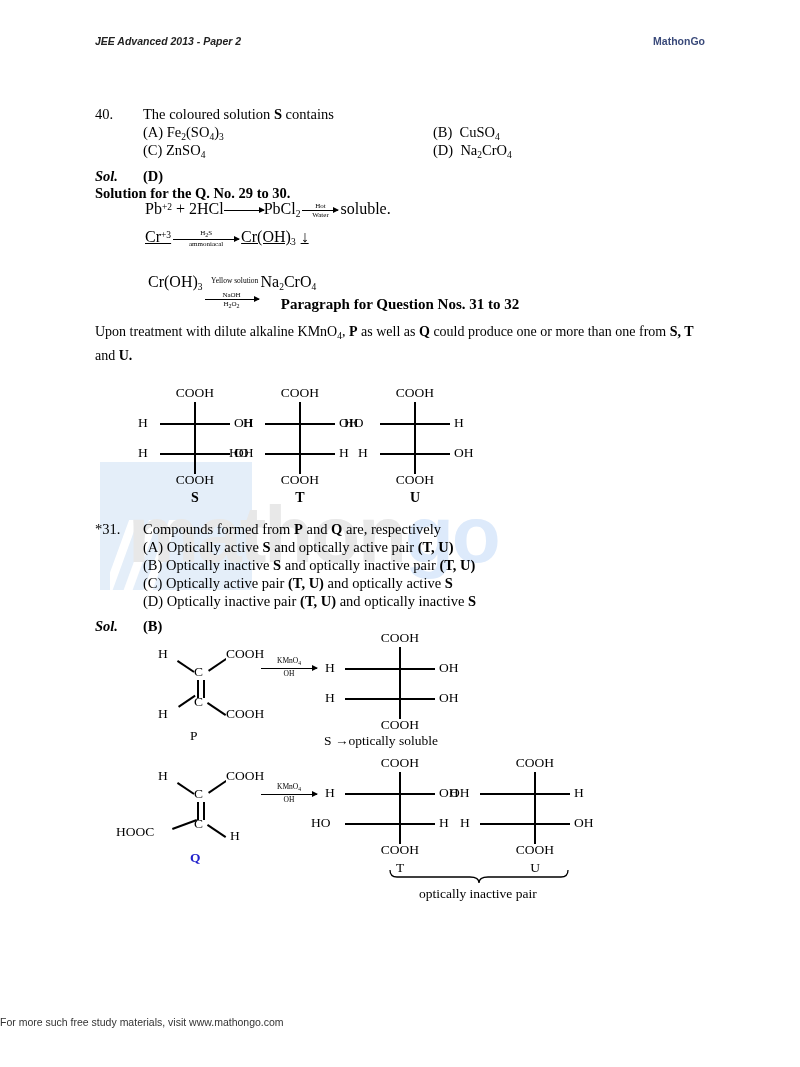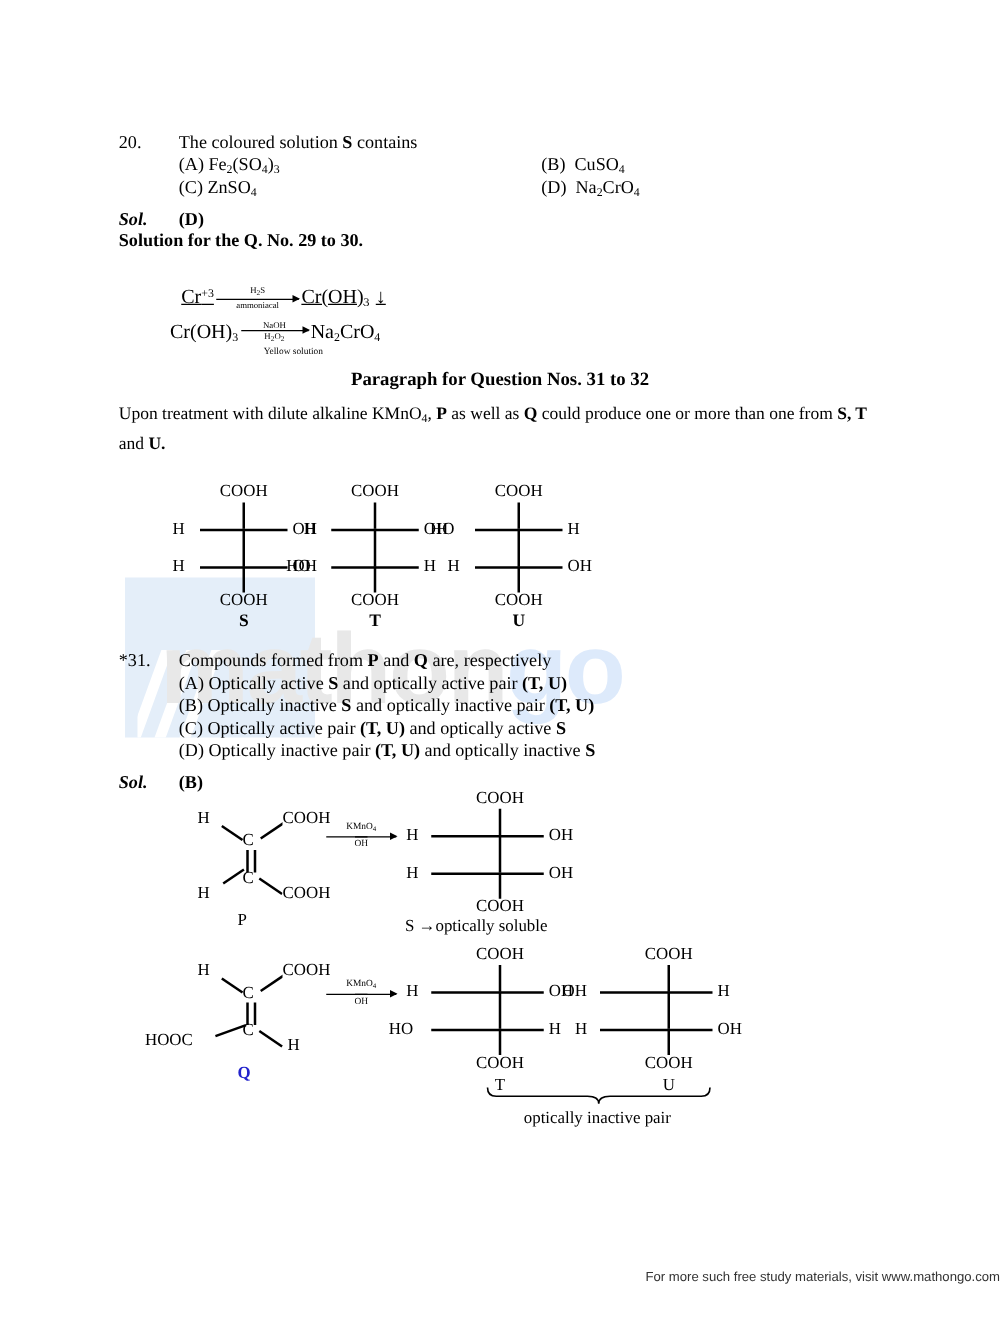--- a/index.html
+++ b/index.html
@@ -23,21 +23,21 @@
     color:#222;
   }
   .hdr-right {
     position:absolute; right:95px; top:0;
     font-family:"Liberation Sans", sans-serif;
     font-size:10.5px; font-weight:bold;
     color:#3a4a7a;
   }
   .ftr {
     position:absolute; top:1016px; left:0; width:800px;
-    text-align:right;
+    text-align:left;
     font-family:"Liberation Sans", sans-serif;
     font-size:10.5px; color:#333;
   }
 
   
   .wm { position:absolute; z-index:0; pointer-events:none; }
   .wm-block {
     left:100px; top:462px; width:152px; height:128px;
     background:#e4eef9;
   }
@@ -140,23 +140,27 @@
 <div class="wm wm-block"></div>
 <div class="wm wm-slashes">
   <i style="left:6px"></i>
     <i style="left:26px"></i>
     <i style="left:46px"></i>
 </div>
 <div class="wm wm-text"><span>mathon</span><span class="go">go</span></div>
 
 <div class="content">
 
+  <div class="hdr">
+    <div class="hdr-left">JEE Advanced 2013 - Paper 2</div>
+    <div class="hdr-right">MathonGo</div>
+  </div>
 
   <div>
-    <div class="q-num" style="left:95px; top:106px;">20.</div>
+    <div class="q-num" style="left:95px; top:106px;">40.</div>
     <div class="q-txt" style="left:143px; top:106px;">
       <span>The coloured solution </span><span class="bold">S</span><span> contains</span>
     </div>
     <div class="q-txt" style="left:143px; top:124px;">
       <span>(A)</span>
       <span>Fe<sub>2</sub>(SO<sub>4</sub>)<sub>3</sub></span>
     </div>
     <div class="q-txt" style="left:433px; top:124px;">
       <span>(B)</span>
       <span>&nbsp;CuSO<sub>4</sub></span>
@@ -168,31 +172,38 @@
     <div class="q-txt" style="left:433px; top:142px;">
       <span>(D)</span>
       <span>&nbsp;Na<sub>2</sub>CrO<sub>4</sub></span>
     </div>
   </div>
 
   <div class="q-txt bold ital" style="left:95px; top:168px;">Sol.</div>
   <div class="q-txt bold" style="left:143px; top:168px;">(D)</div>
   <div class="q-txt bold" style="left:95px; top:185px;">Solution for the Q. No. 29 to 30.</div>
 
+  <div class="eqn" style="left:145px; top:200px;">
+    <span>Pb<sup>+2</sup> + 2HCl</span><span class="plain-arrow" style="width:40px;"><span class="arrow-line" style="width:40px;"></span></span><span>PbCl<sub>2</sub></span><span class="arrow-wrap" style="width:36px;">
+      <span class="arrow-lbl-top">Hot</span>
+      <span class="arrow-line" style="width:36px;"></span>
+      <span class="arrow-lbl-bot">Water</span>
+    </span><span>soluble.</span>
+  </div>
 
   <div class="eqn" style="left:145px; top:228px;text-decoration:underline;">
     <span>Cr<sup>+3</sup></span><span class="arrow-wrap" style="width:66px;">
       <span class="arrow-lbl-top">H<sub style="font-size:6px">2</sub>S</span>
       <span class="arrow-line" style="width:66px;"></span>
       <span class="arrow-lbl-bot">ammoniacal</span>
     </span><span>Cr(OH)<sub>3</sub></span><span style="margin-left:5px;">↓</span>
   </div>
 
-  <div class="eqn" style="left:136px; top:256px;">
-    <span>Cr(OH)<sub>3</sub></span><span class="arrow-wrap" style="width:54px;">
+  <div class="eqn" style="left:148px; top:256px;">
+    <span>Cr(OH)<sub>3</sub></span><span class="arrow-wrap" style="width:54px;margin-top:35px;">
       <span class="arrow-lbl-top">NaOH</span>
       <span class="arrow-line" style="width:54px;"></span>
       <span class="arrow-lbl-bot">H<sub style="font-size:6px">2</sub>O<sub style="font-size:6px">2</sub></span>
     </span><span>Na<sub>2</sub>CrO<sub>4</sub></span>
   </div>
   <div class="note" style="left:211px; top:276px; font-size:7.5px;text-align:center;">Yellow solution</div>
 
   <div class="para-head">Paragraph for Question Nos. 31 to 32</div>
   <div class="para-body">
     <p style="text-align:left;">Upon treatment with dilute alkaline KMnO<sub>4</sub>, <b>P</b> as well as <b>Q</b> could produce one or more than one from <b>S, T</b> and <b>U.</b></p>

